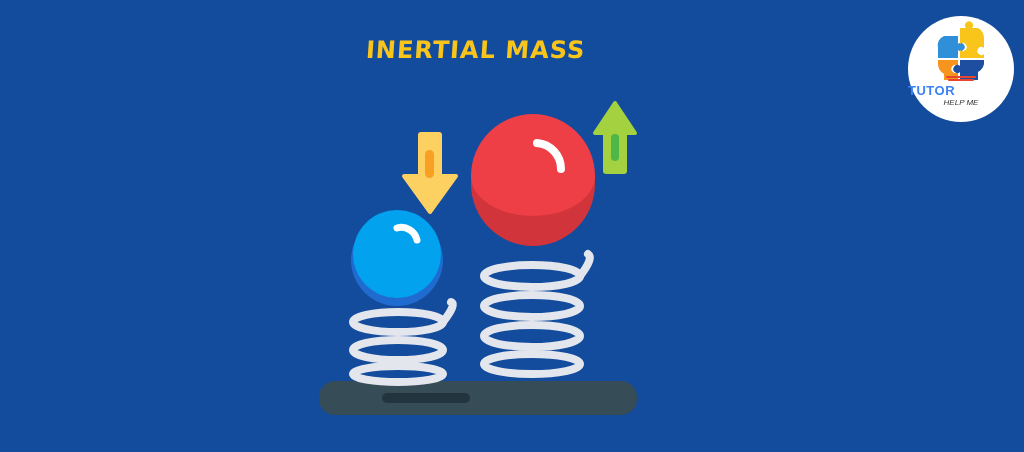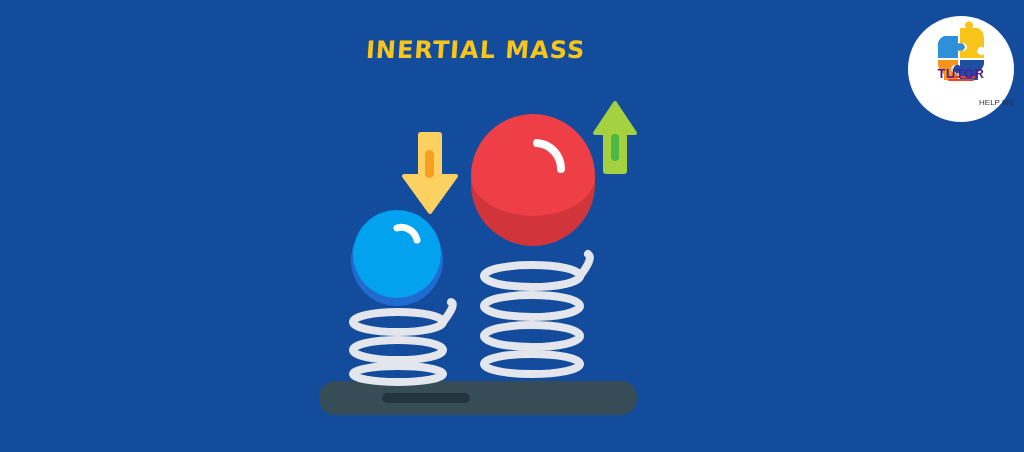--- a/index.html
+++ b/index.html
@@ -23,28 +23,29 @@
       font-size: 24px;
       letter-spacing: 1px;
       transform: skewX(-4deg);
     }
     .logo {
       position: absolute; left: 908px; top: 16px;
       width: 106px; height: 106px; border-radius: 50%;
       background: #ffffff;
     }
     .logo-text1 {
-      position: absolute; left: 0; width: 106px; top: 50px;
-      text-align: center; font-weight: bold; font-size: 13px; color: #4c1d95;
+      position: absolute; left: 0; width: 106px; top: 67px;
+      font-weight: bold; font-size: 13px; color: #3b82f6;
       font-family: "Liberation Sans", sans-serif; letter-spacing: 0.5px;
     }
     .logo-text2 {
       position: absolute; left: 0; width: 106px; top: 82px;
-      text-align: right; font-size: 8px; color: #333;
+      text-align: center; font-size: 8px; color: #333;
       font-family: "Liberation Sans", sans-serif;
+      font-style: italic;
     }
     svg.scene { position: absolute; left: 0; top: 0; }
   </style>
 </head>
 <body>
 
 <div class="title">
   <span>INERTIAL MASS</span>
 </div>
 

